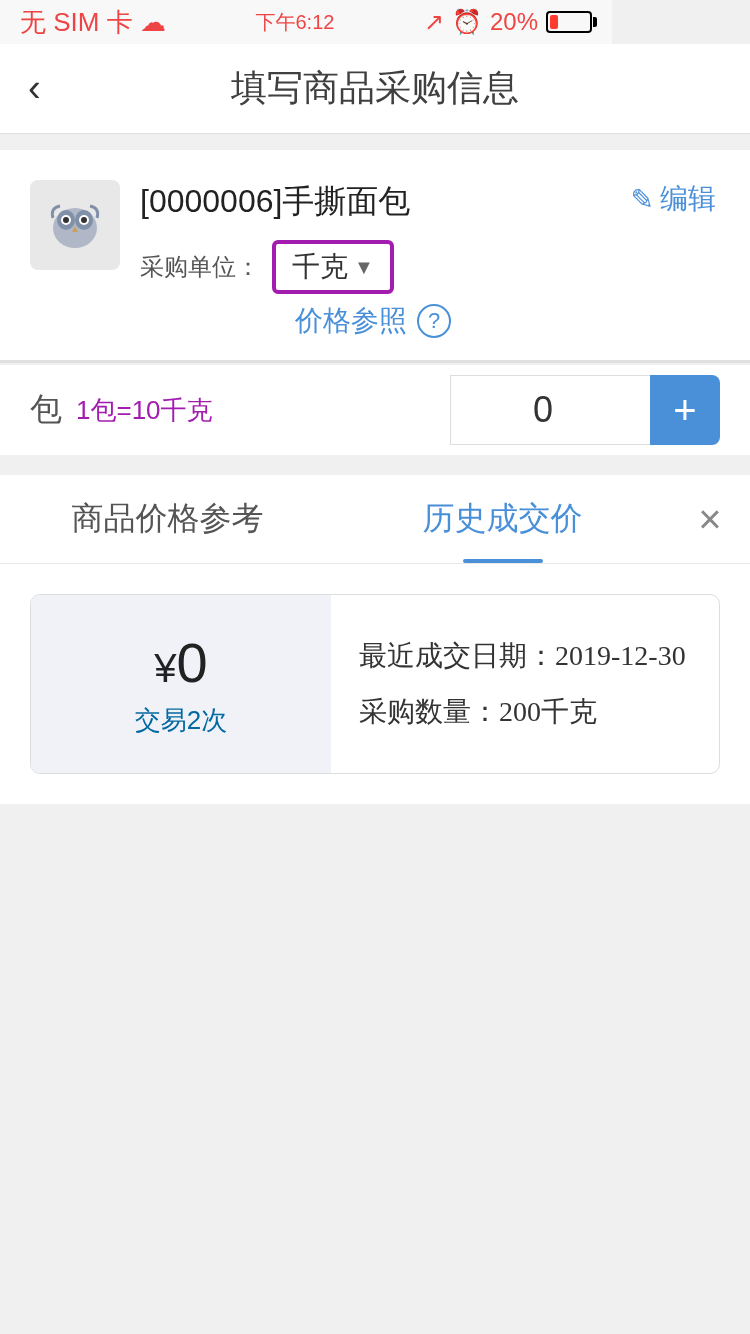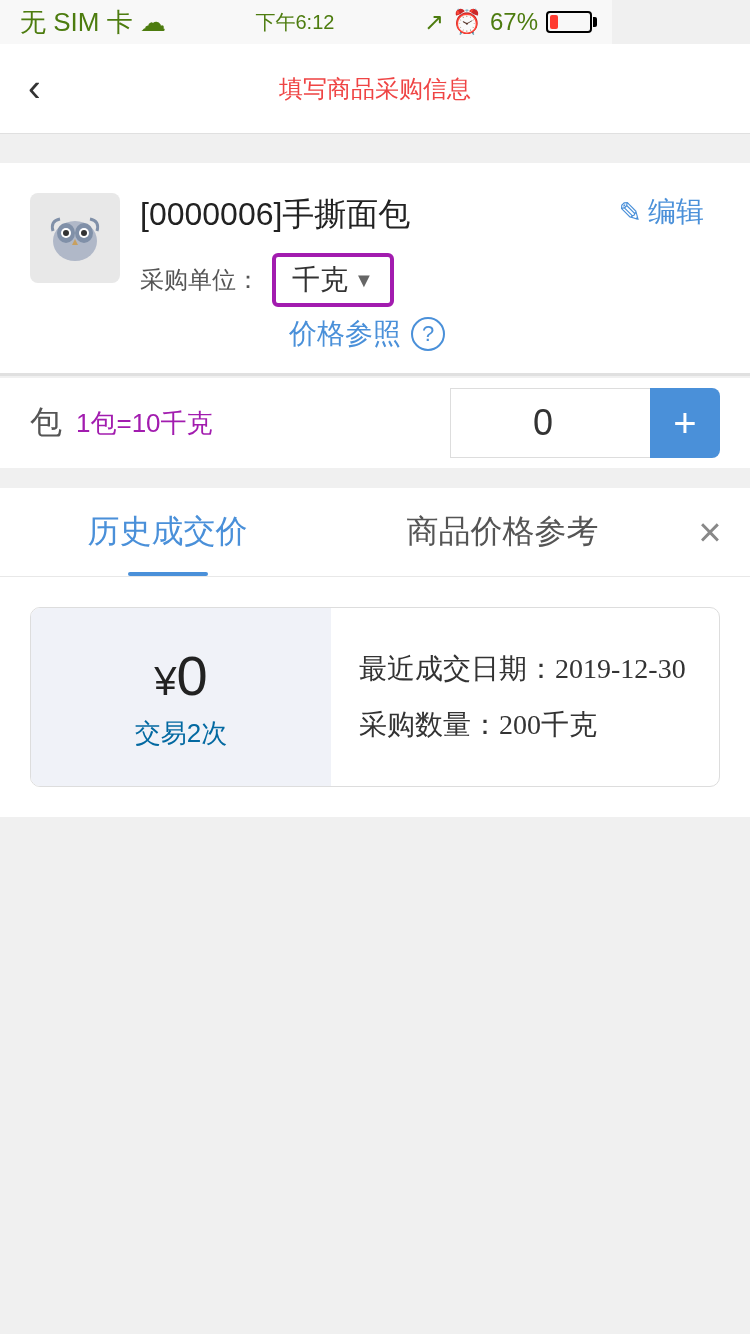--- a/index.html
+++ b/index.html
@@ -15,21 +15,21 @@
     
     .status-bar {
       width: 612px;
       height: 44px;
       background: #f8f8f8;
       display: flex;
       align-items: center;
       justify-content: space-between;
       padding: 0 20px;
       font-size: 26px;
-      color: #4d7c0f;
+      color: #ef4444;
     }
     .status-left { display: flex; align-items: center; gap: 10px; }
     .status-center { font-size: 20px; font-weight: 500; }
     .status-right { display: flex; align-items: center; gap: 8px; font-size: 24px; }
     .battery {
       width: 46px; height: 22px;
       border: 2px solid #000;
       border-radius: 4px;
       position: relative;
       display: flex;
@@ -66,30 +66,30 @@
       border-bottom: 1px solid #e0e0e0;
     }
     .nav-back {
       position: absolute;
       left: 28px;
       font-size: 38px;
       color: #333;
       cursor: pointer;
     }
     .nav-title {
-      font-size: 24px;
+      font-size: 36px;
       font-weight: 500;
-      color: #ef4444;
+      color: #404040;
     }
 
     
     .product-section {
       background: #fff;
-      margin-top: 29px;
-      padding: 30px 46px 20px 30px;
+      margin-top: 16px;
+      padding: 30px 34px 20px 30px;
     }
     .product-header {
       display: flex;
       align-items: flex-start;
       justify-content: space-between;
     }
     .product-left {
       display: flex;
       align-items: flex-start;
       gap: 20px;
@@ -339,21 +339,21 @@
 <body>
 
 <div class="status-bar">
   <div class="status-left">
     <span>无 SIM 卡 ☁</span>
   </div>
   <div class="status-center">下午6:12</div>
   <div class="status-right">
     <span>↗</span>
     <span>⏰</span>
-    <span>67%</span>
+    <span>20%</span>
     <div class="battery">
       <div class="battery-fill"></div>
     </div>
   </div>
 </div>
 
 <div class="nav-bar">
   <div class="nav-back">‹</div>
   <div class="nav-title">填写商品采购信息</div>
 </div>
@@ -406,26 +406,26 @@
     <span class="pkg-conversion">1包=10千克</span>
   </div>
   <div class="quantity-input-group">
     <input class="quantity-input" type="number" value="0" style="">
     <button class="quantity-plus">+</button>
   </div>
 </div>
 
 <div class="tabs-section">
   <div class="tabs-row">
+    <div class="tab-item inactive">
+      <span>商品价格参考</span>
+    </div>
     <div class="tab-item active">
       <span>历史成交价</span>
       <div class="tab-underline"></div>
-    </div>
-    <div class="tab-item inactive">
-      <span>商品价格参考</span>
     </div>
     <div class="tab-close">×</div>
   </div>
 </div>
 
 <div class="price-card-section">
   <div class="price-card">
     <div class="price-card-left">
       <div class="price-amount">
         <span class="price-yen">¥</span><span>0</span>

